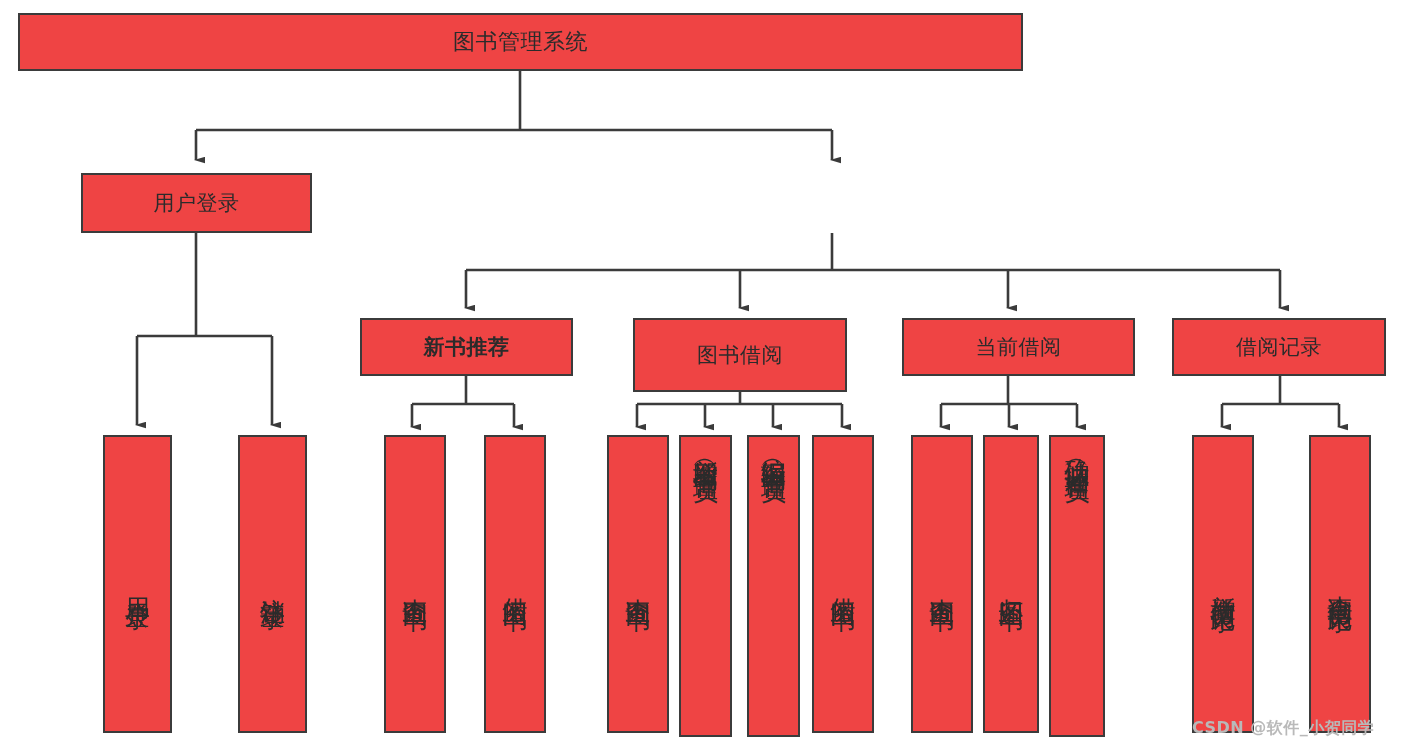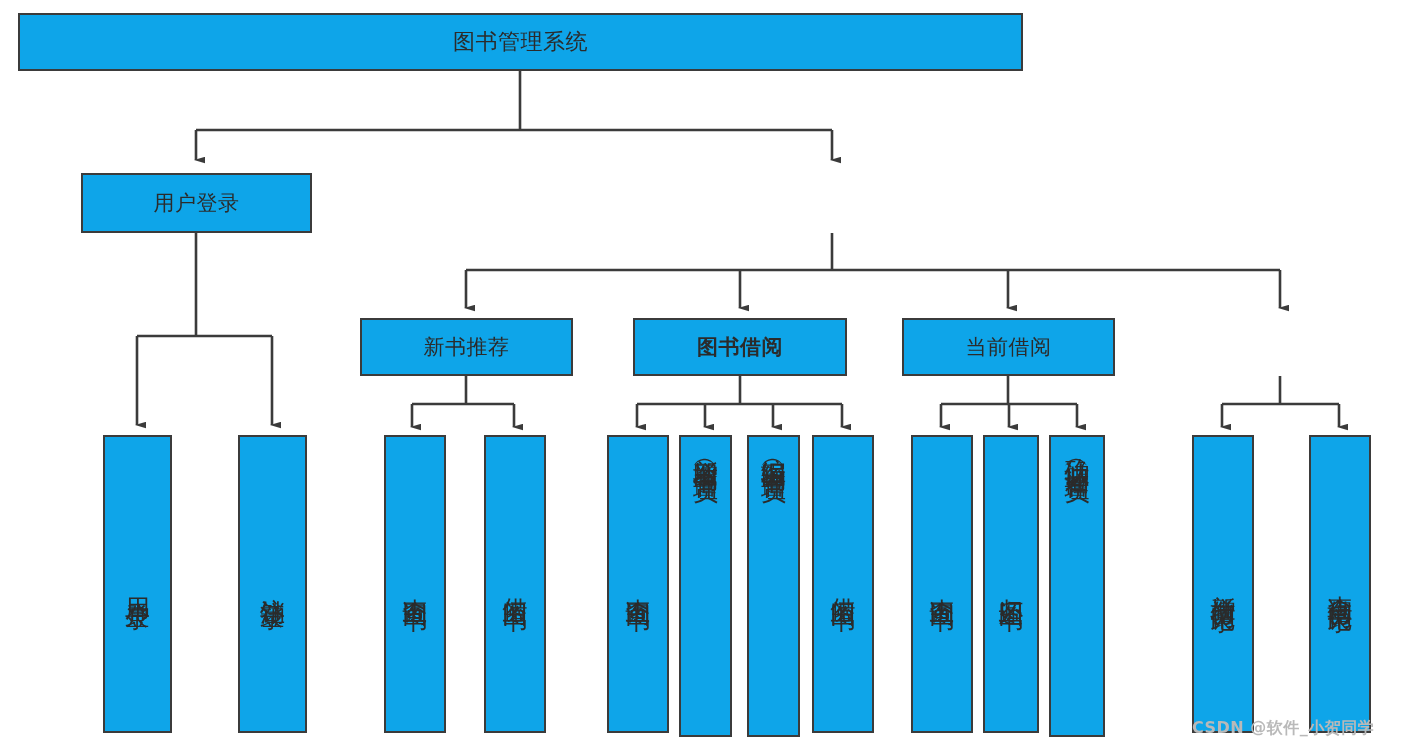--- a/index.html
+++ b/index.html
@@ -21,21 +21,21 @@
     position: absolute;
     left: 0;
     top: 0;
     width: 1405px;
     height: 747px;
     pointer-events: none;
   }
   .node {
     position: absolute;
     box-sizing: border-box;
-    background: #0ea5e9;
+    background: #ef4444;
     border: 2.2px solid #3b3b3b;
     display: flex;
     align-items: center;
     justify-content: center;
     color: #2b2b2b;
   }
   .node-label {
     display: block;
     text-align: center;
     line-height: 1.18;
@@ -141,32 +141,35 @@
 
   <div class="node horiz root" style="left:18px; top:13px; width:1005px; height:58px;">
     <span class="node-label">图书管理系统</span>
   </div>
 
   <div class="node horiz" style="left:81px; top:173px; width:231px; height:60px;">
     <span class="node-label">用户登录</span>
   </div>
 
 
-  <div class="node horiz" style="left:360px; top:318px; width:213px; height:58px;">
+  <div class="node horiz" style="left:360px; top:318px; width:213px; height:58px;font-weight:bold;">
     <span class="node-label">新书推荐</span>
   </div>
 
-  <div class="node horiz" style="left:633px; top:318px; width:214px; height:58px;font-weight:bold;">
+  <div class="node horiz" style="left:633px; top:318px; width:214px; height:74px;">
     <span class="node-label">图书借阅</span>
   </div>
 
-  <div class="node horiz" style="left:902px; top:318px; width:213px; height:58px;">
+  <div class="node horiz" style="left:902px; top:318px; width:233px; height:58px;">
     <span class="node-label">当前借阅</span>
   </div>
 
+  <div class="node horiz" style="left:1172px; top:318px; width:214px; height:58px;">
+    <span class="node-label">借阅记录</span>
+  </div>
 
   <div class="node leaf center" style="left:103px; top:435px; width:69px; height:298px;">
     <span class="node-label">用户登录</span>
   </div>
 
   <div class="node leaf center" style="left:238px; top:435px; width:69px; height:298px;">
     <span class="node-label">注销登录</span>
   </div>
 
   <div class="node leaf center" style="left:384px; top:435px; width:62px; height:298px;">

